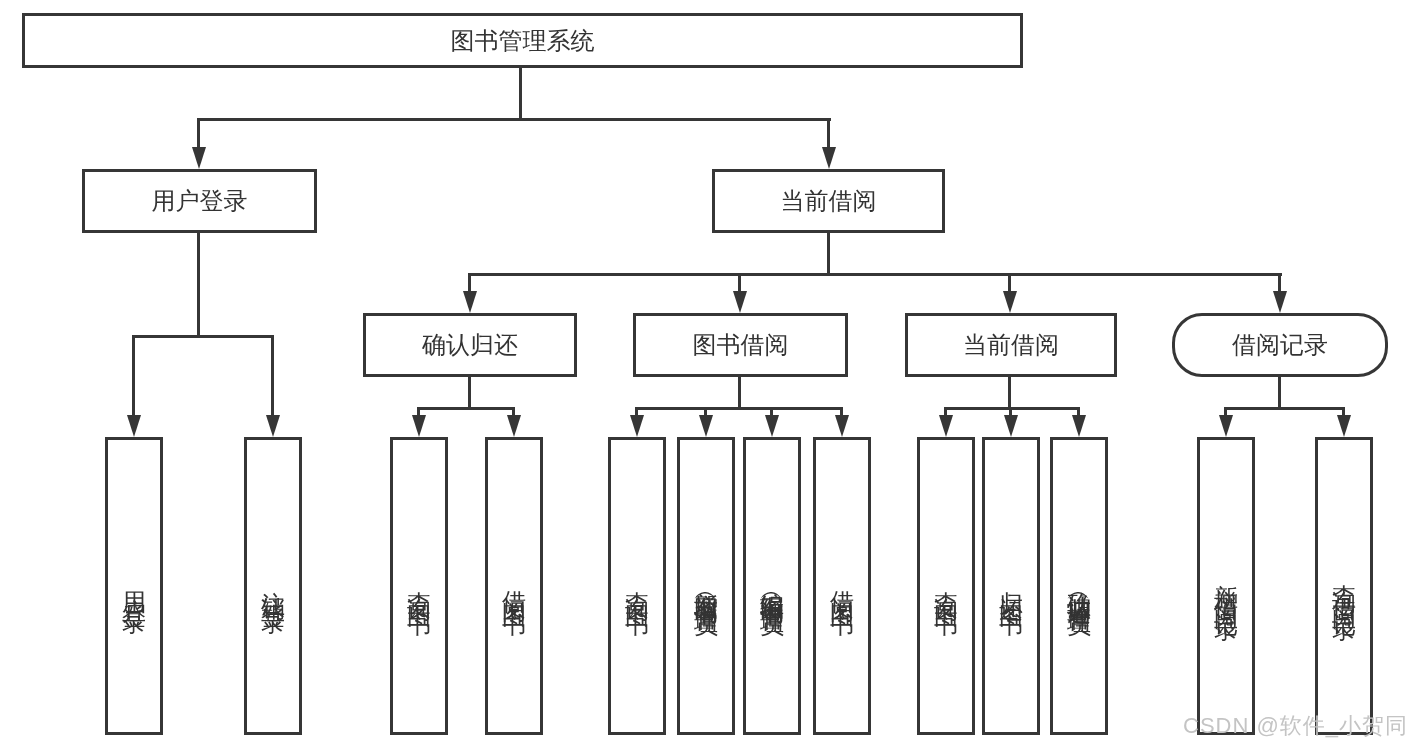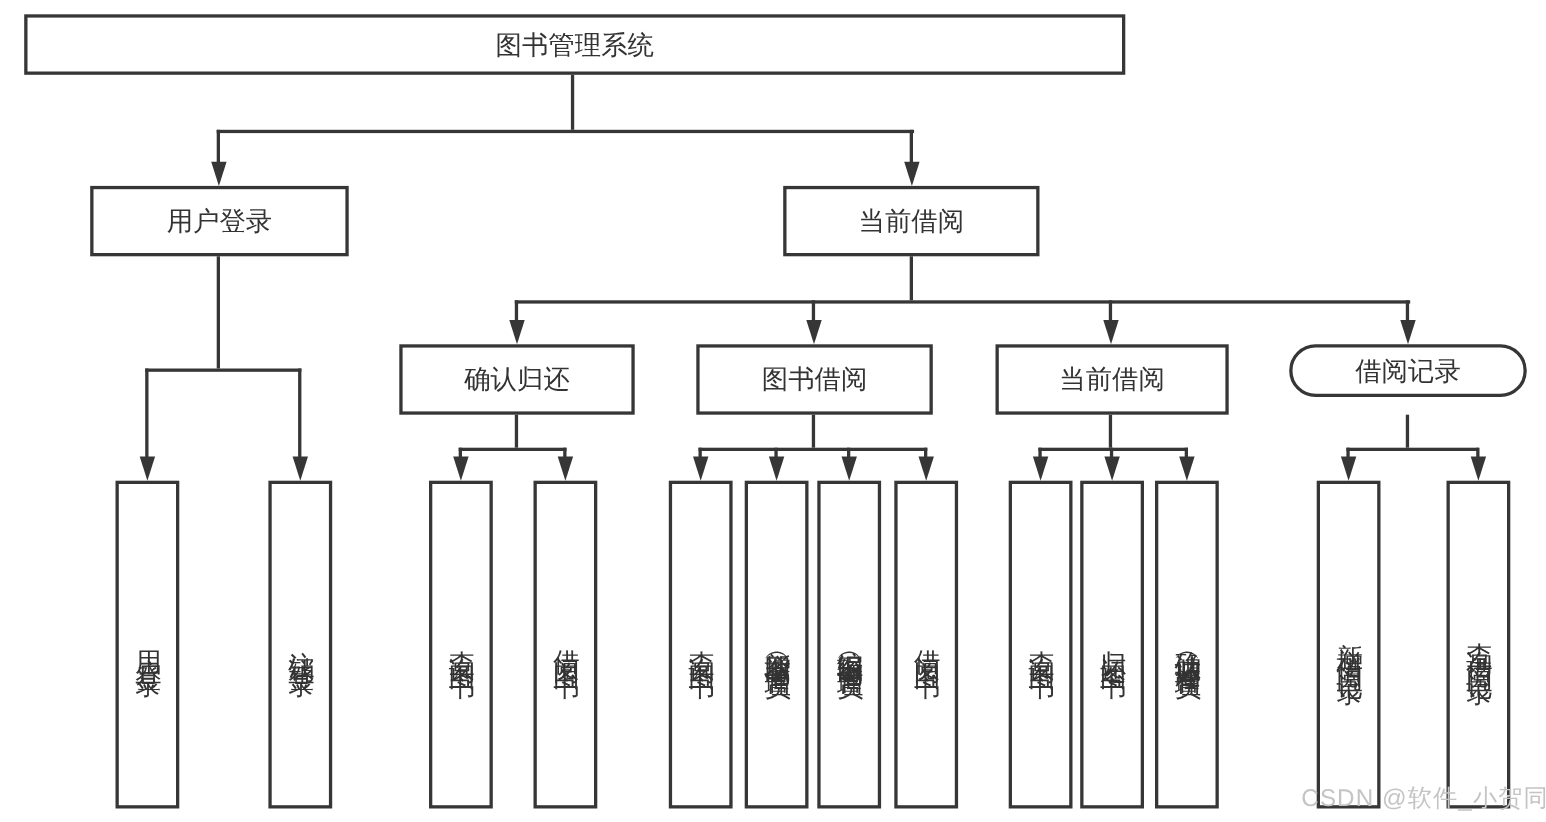--- a/index.html
+++ b/index.html
@@ -47,21 +47,21 @@
 
   <div class="box" style="left:363px;top:313px;width:214px;height:64px;">
     <span>确认归还</span>
   </div>
   <div class="box" style="left:633px;top:313px;width:215px;height:64px;">
     <span>图书借阅</span>
   </div>
   <div class="box" style="left:905px;top:313px;width:212px;height:64px;">
     <span>当前借阅</span>
   </div>
-  <div class="box" style="left:1172px;top:313px;width:216px;height:48px;border-radius:30px;">
+  <div class="box" style="left:1172px;top:313px;width:216px;height:64px;border-radius:30px;">
     <span>借阅记录</span>
   </div>
 
   <div class="box leaf" style="left:105px;">
     <span class="vtext">用户登录</span>
   </div>
   <div class="box leaf" style="left:244px;">
     <span class="vtext">注销登录</span>
   </div>
 

